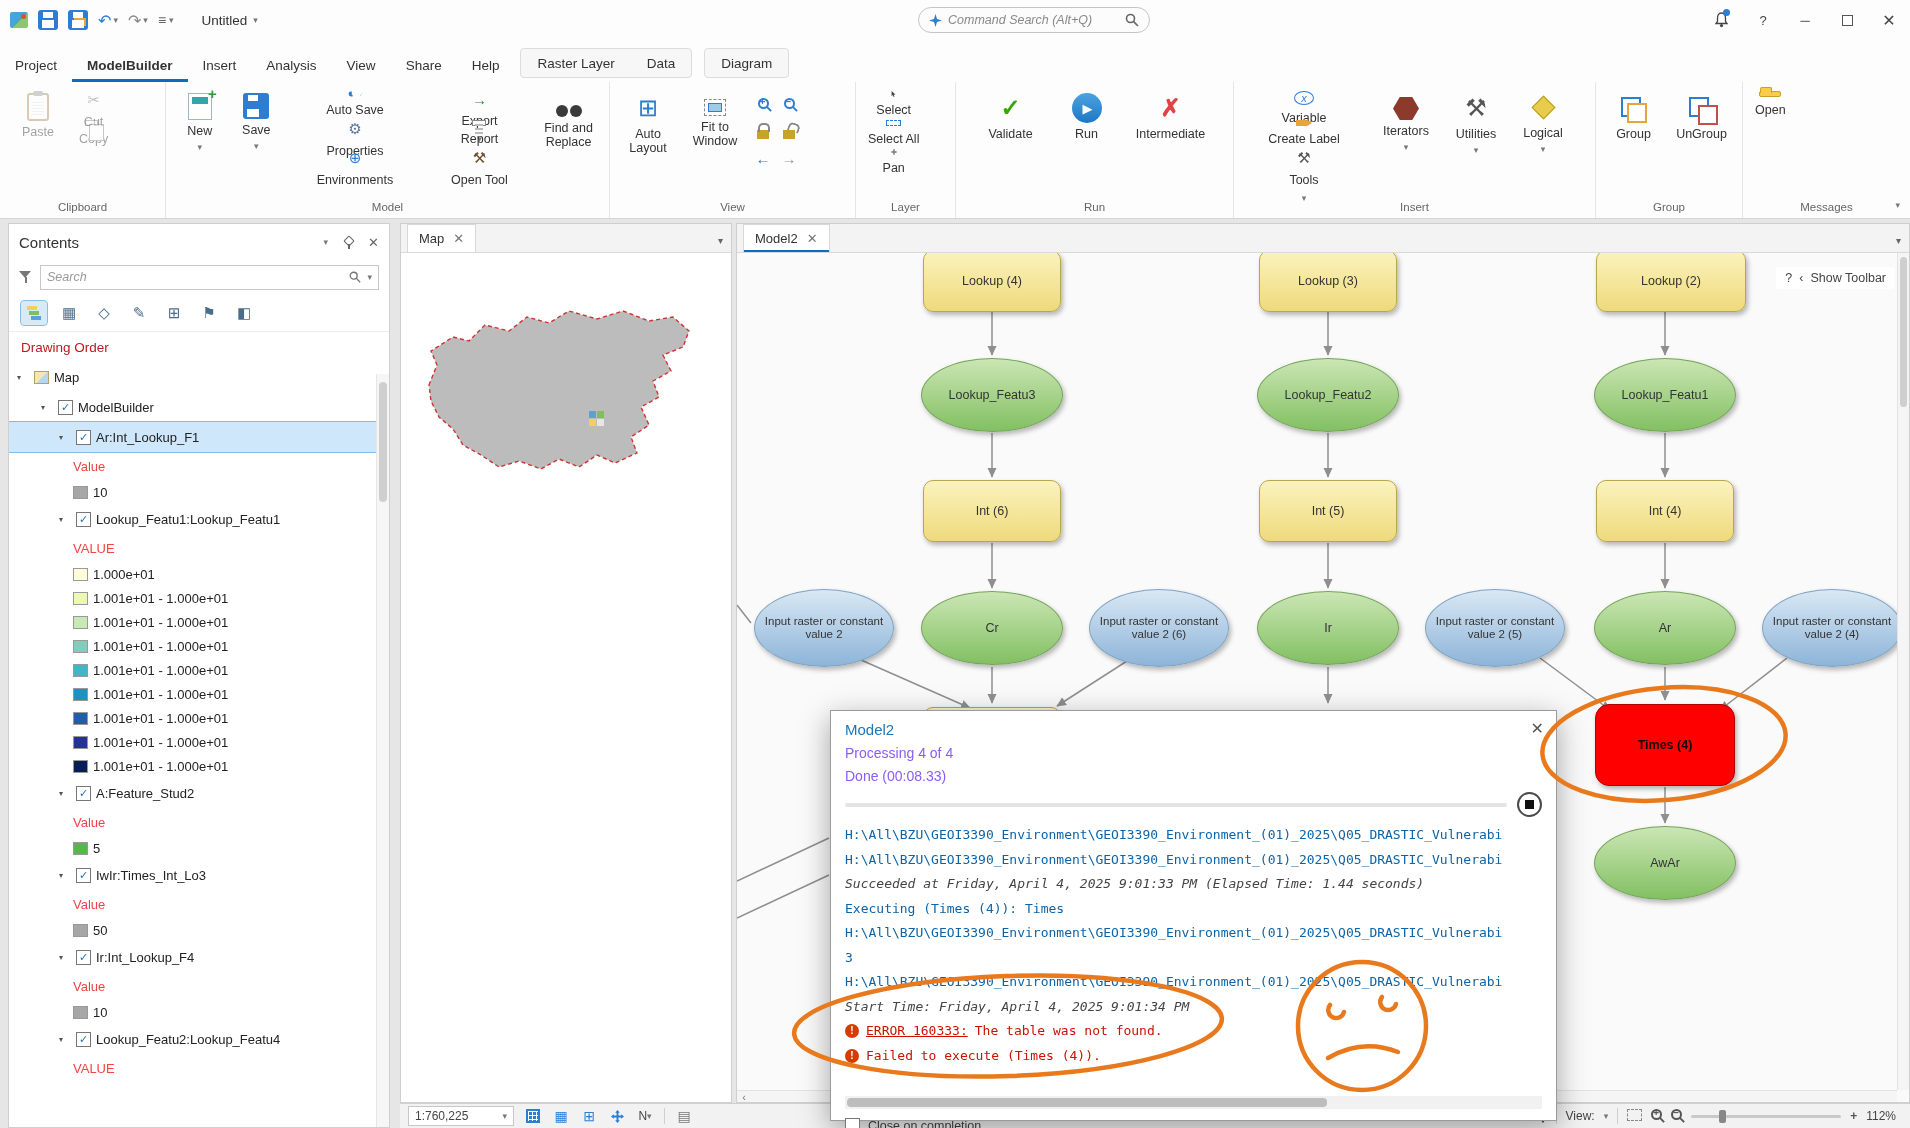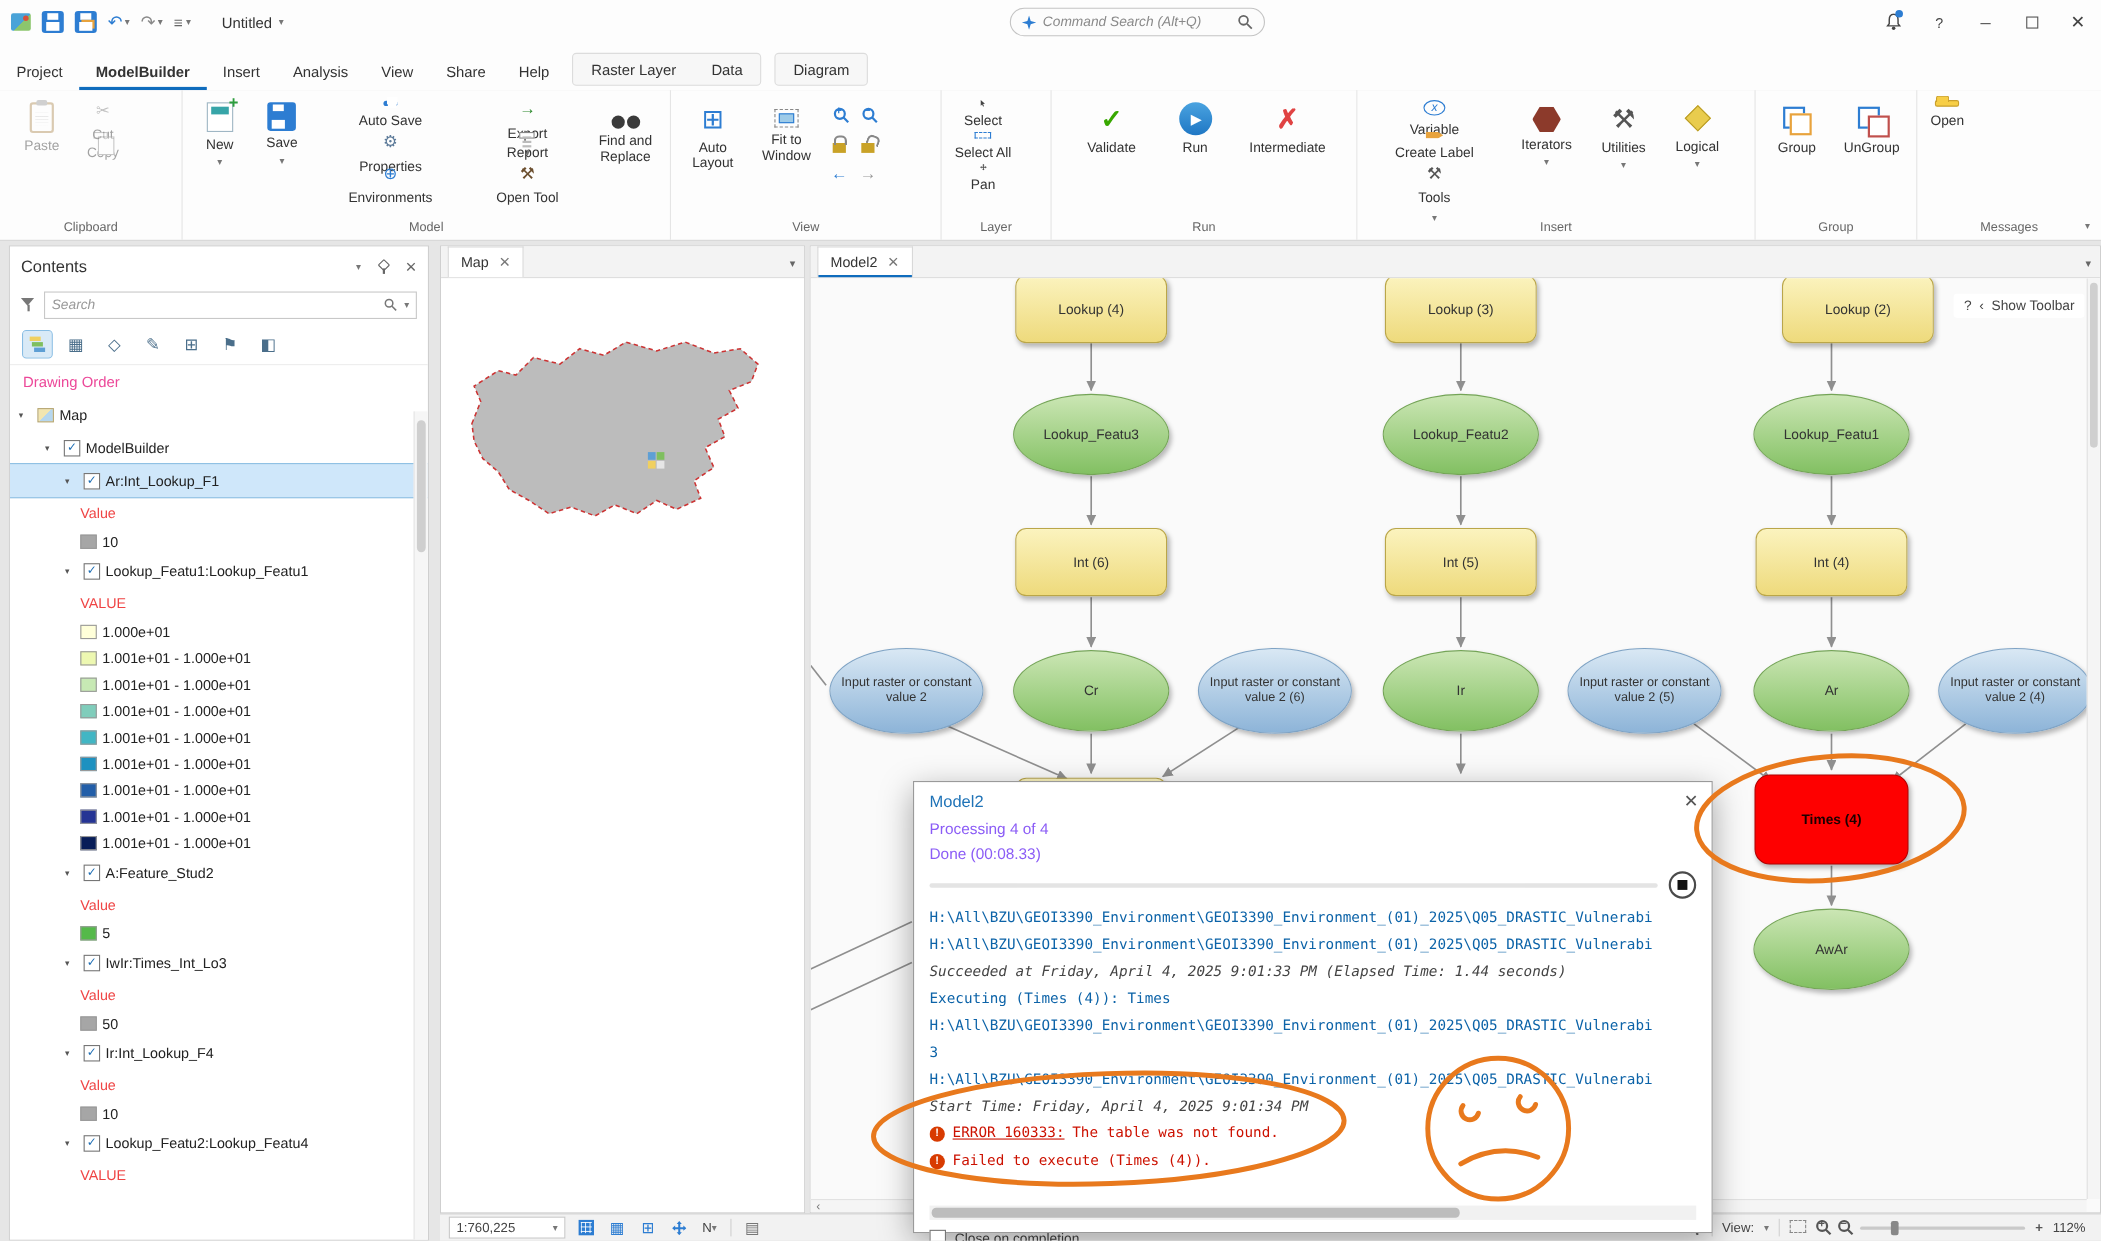--- a/index.html
+++ b/index.html
@@ -112,21 +112,21 @@
   .cp-search-row { height:34px; display:flex; align-items:center; gap:8px; padding:0 10px; }
   .funnel { width:13px; height:12px; position:relative; display:inline-block; }
   .funnel::before { content:""; position:absolute; top:0; left:0; border-left:6.5px solid transparent; border-right:6.5px solid transparent; border-top:7px solid #777; }
   .funnel::after { content:""; position:absolute; top:6px; left:5.5px; width:2px; height:6px; background:#777; }
   .cp-search { flex:1; height:25px; border:1px solid #c8c8c8; display:flex; align-items:center; padding:0 6px; gap:6px; }
   .cp-search input { border:none; outline:none; flex:1; font-size:12.5px; font-family:"Liberation Sans",sans-serif; }
   .cp-search input::placeholder { font-style:italic; color:#999; }
   .cp-icons { height:38px; display:flex; align-items:center; gap:9px; padding:0 12px; border-bottom:1px solid #ededed; }
   .ci { width:26px; height:24px; display:flex; align-items:center; justify-content:center; border-radius:3px; color:#4a6e8a; font-size:15px; }
   .ci.active { background:#d9eaf7; outline:1px solid #88bde4; }
-  .cp-section { height:30px; display:flex; align-items:center; padding:0 12px; font-size:13.5px; color:#ec4899; }
+  .cp-section { height:30px; display:flex; align-items:center; padding:0 12px; font-size:13.5px; color:#b91c1c; }
   #contents-tree { flex:1; overflow:hidden; position:relative; }
   .tree-row { display:flex; align-items:center; gap:5px; font-size:13px; color:#222; }
   .t-root, .t-layer { height:30px; }
   .t-sub { height:28px; color:#ef4444; }
   .t-swatch { height:24px; }
   .tree-row.selected { background:#cfe7fa; outline:1px solid #85bbe2; }
   .twisty { font-size:8px; color:#555; width:12px; }
   .cb { width:15px; height:15px; border:1px solid #767676; background:#fff; color:#1f6fb5; font-size:11px; line-height:13px; text-align:center; flex:0 0 auto; }
   .swatch { width:15px; height:13px; border:1px solid #999; flex:0 0 auto; }
   .mi { width:15px; height:13px; background:linear-gradient(135deg,#f3e6b0 50%,#b6d7ef 50%); border:1px solid #b3a26a; }
@@ -675,21 +675,21 @@
           <line x1="0" y1="628" x2="92" y2="585" stroke="#8f8f8f" stroke-width="1.5"></line>
           <line x1="0" y1="665" x2="92" y2="622" stroke="#8f8f8f" stroke-width="1.5"></line>
         </svg>
       <div id="model-nodes">
           <div class="node tool" style="left: 186px; top: -3px; width: 138px; height: 62px;">
             <span>Lookup (4)</span>
           </div>
           <div class="node tool" style="left: 522px; top: -3px; width: 138px; height: 62px;">
             <span>Lookup (3)</span>
           </div>
-          <div class="node tool" style="left: 859px; top: -3px; width: 138px; height: 62px; margin-left: 24px;">
+          <div class="node tool" style="left: 859px; top: -3px; width: 150px; height: 62px;">
             <span>Lookup (2)</span>
           </div>
           <div class="node data" style="left: 184px; top: 105px; width: 142px; height: 74px;">
             <span>Lookup_Featu3</span>
           </div>
           <div class="node data" style="left: 520px; top: 105px; width: 142px; height: 74px;">
             <span>Lookup_Featu2</span>
           </div>
           <div class="node data" style="left: 857px; top: 105px; width: 142px; height: 74px;">
             <span>Lookup_Featu1</span>

